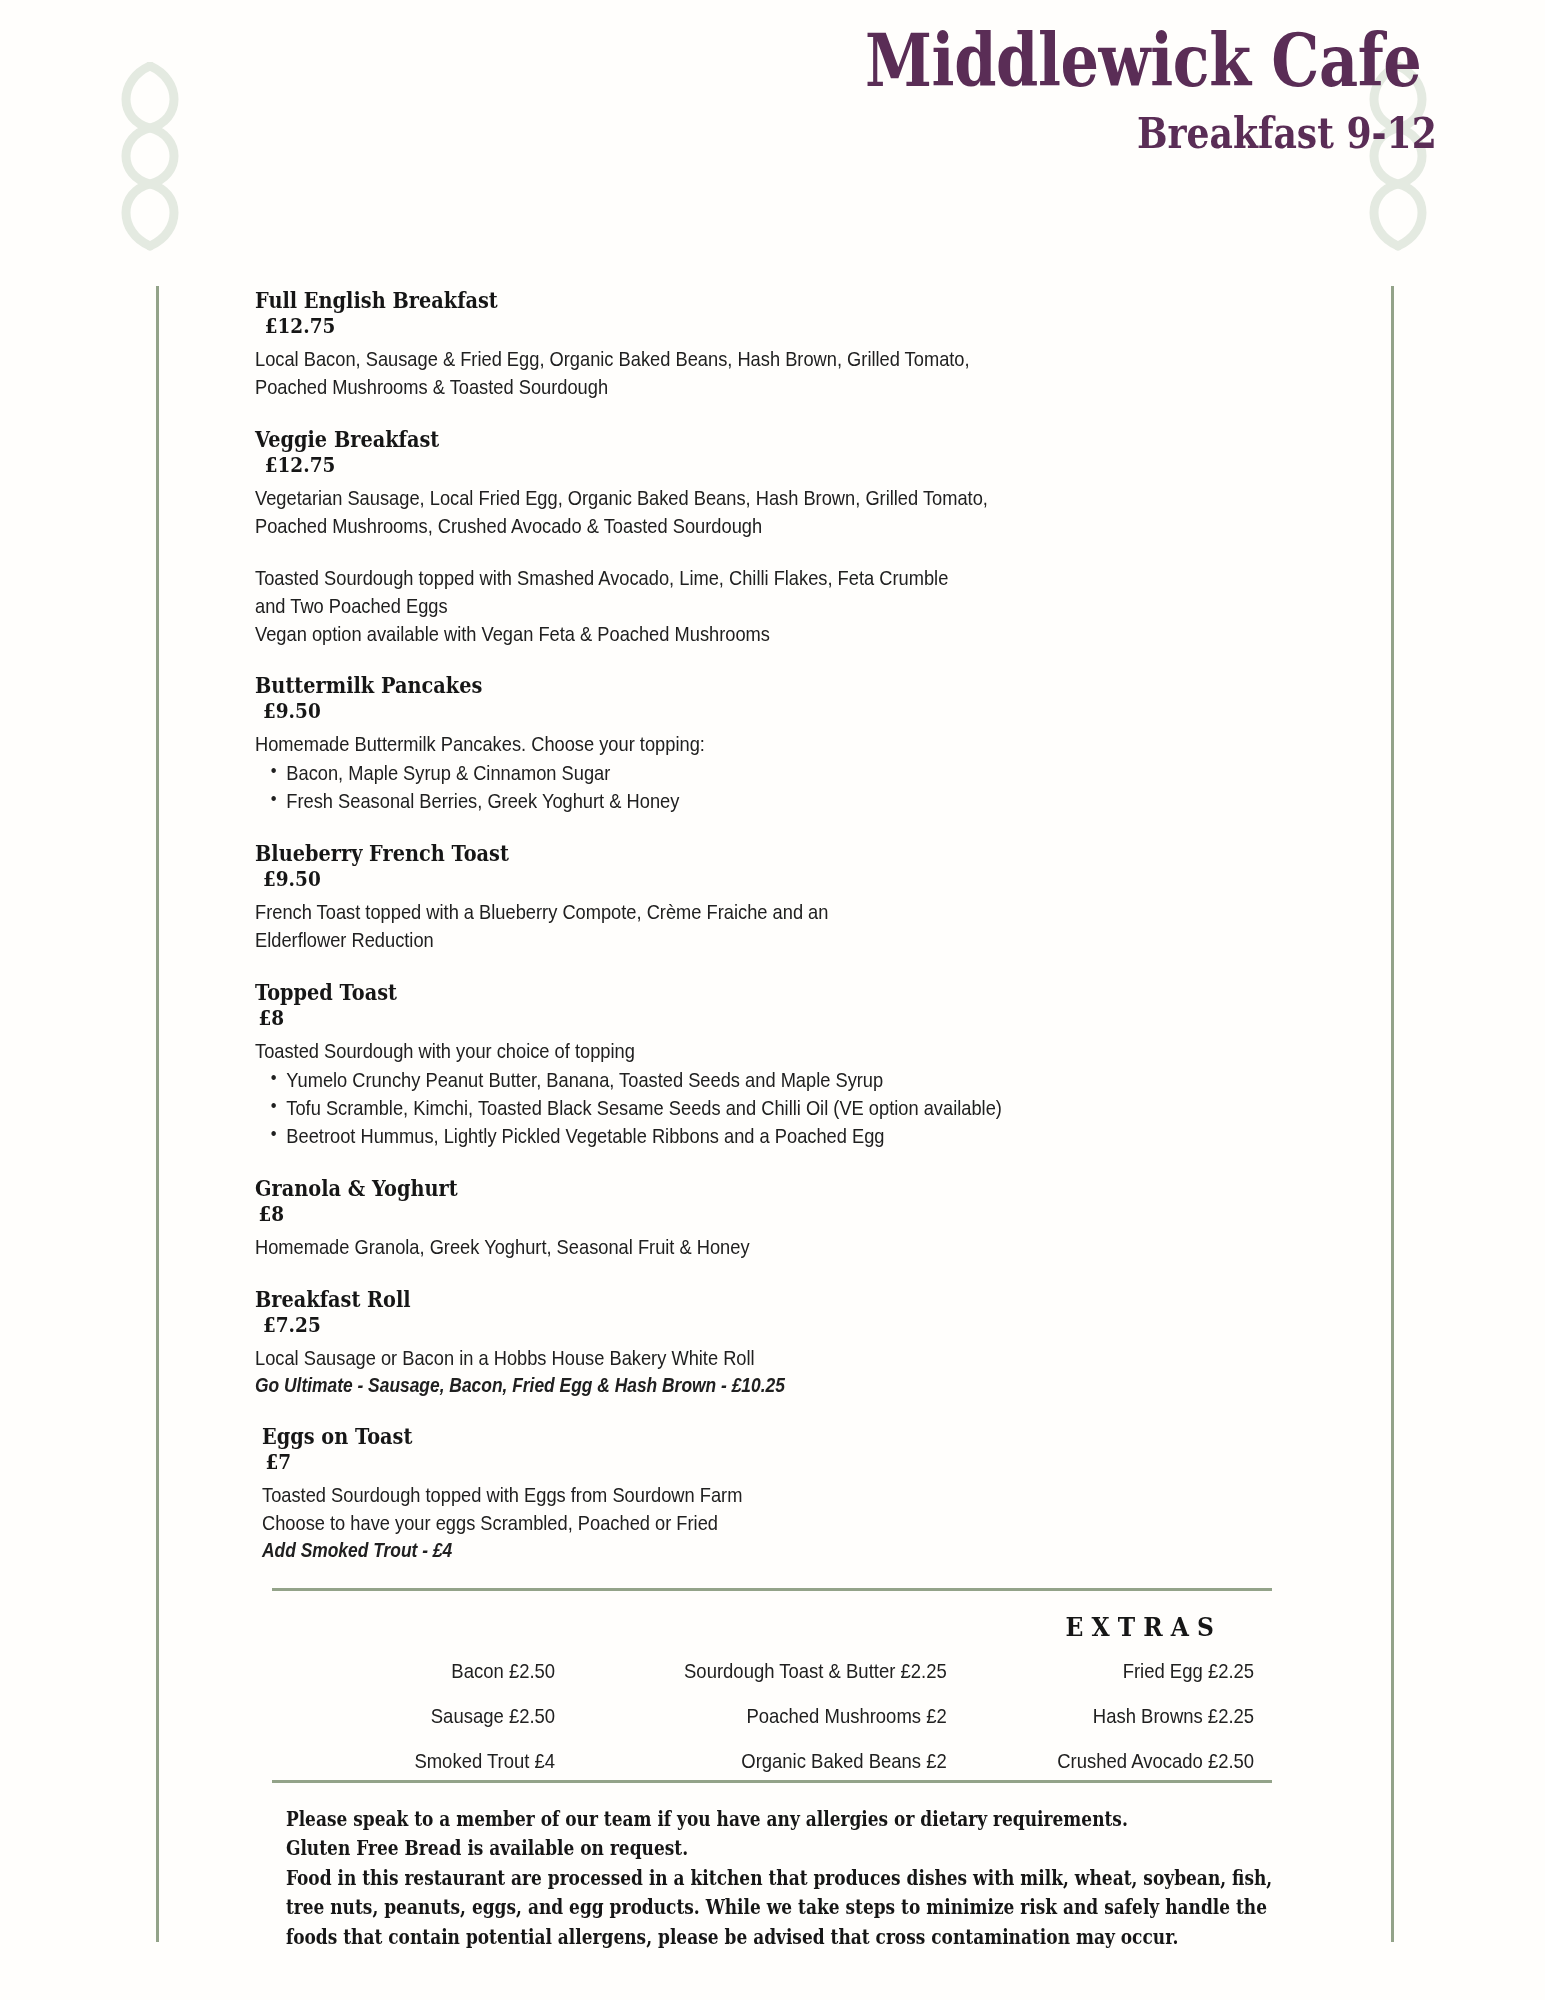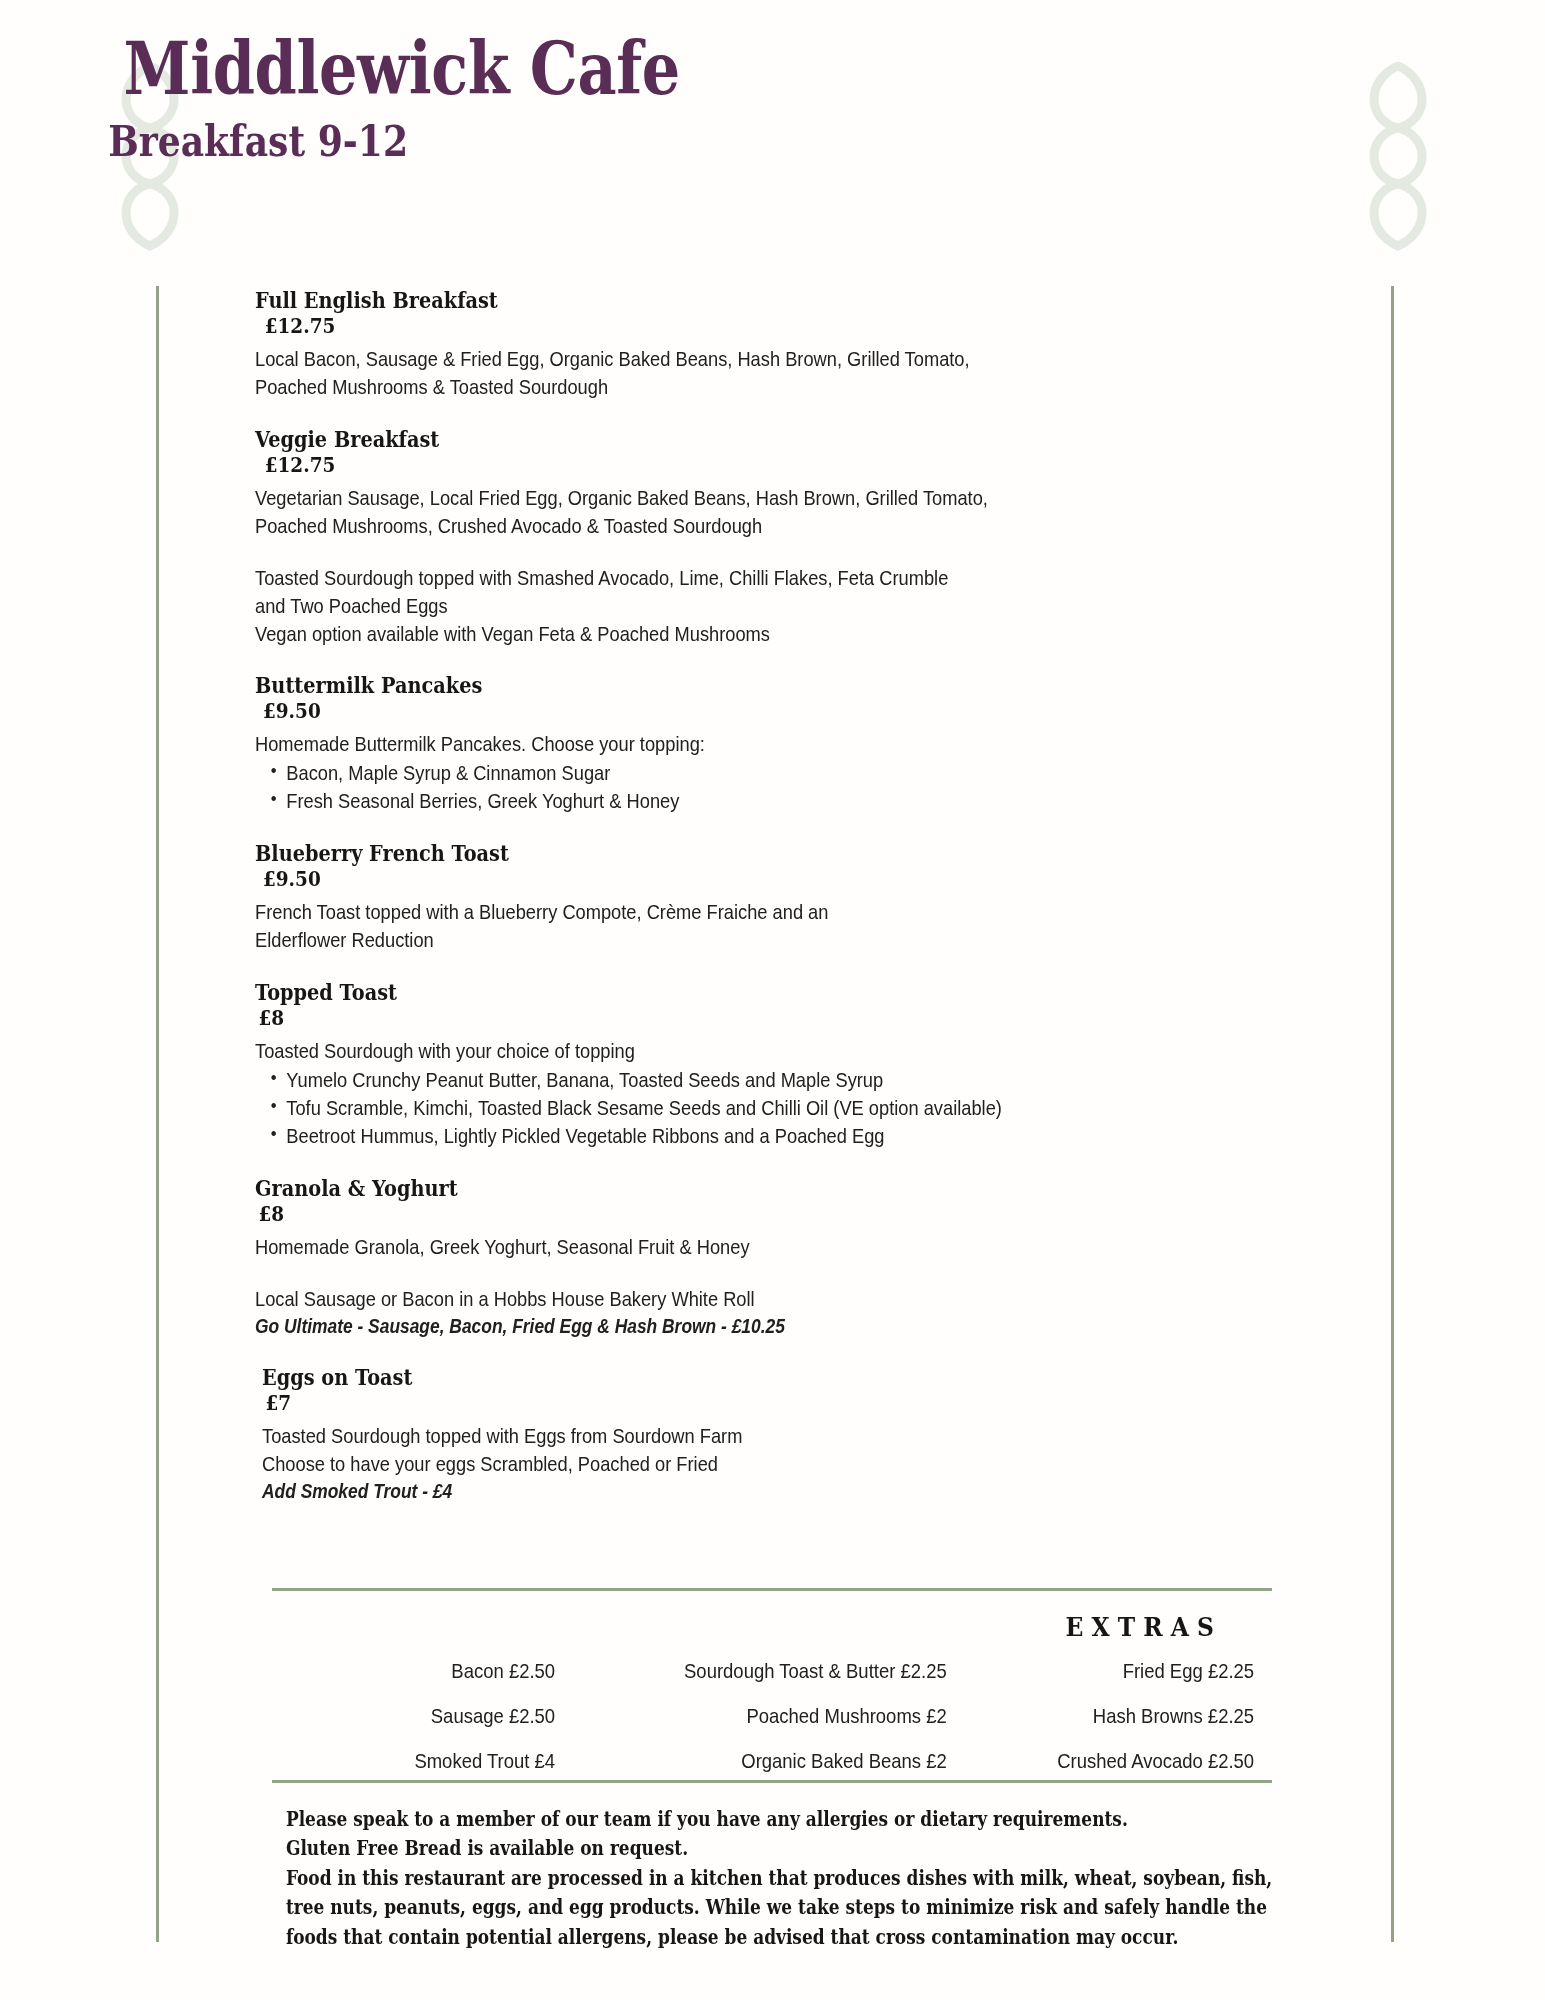--- a/index.html
+++ b/index.html
@@ -32,22 +32,22 @@
     pointer-events: none;
   }
   .ornament.left  { left: 100px; }
   .ornament.right { left: 1348px; }
 
   
   .header {
     position: absolute;
     left: 0;
     right: 0;
-    top: 32px;
-    text-align: left;
+    top: 24px;
+    text-align: right;
   }
   .cafe-title {
     font-family: "DejaVu Serif", "Liberation Serif", serif;
     font-weight: 700;
     font-size: 72px;
     line-height: 1.02;
     color: #5a2d56;
     letter-spacing: -0.5px;
     transform: scaleX(0.84);
     transform-origin: center center;
@@ -312,20 +312,24 @@
       <div class="item">
         <div class="item-head">
           <div class="item-name">Granola &amp; Yoghurt</div>
           <div class="item-price">£8</div>
         </div>
         <div class="desc">
           <div class="desc-line">Homemade Granola, Greek Yoghurt, Seasonal Fruit &amp; Honey</div>
         </div>
       </div>
       <div class="item">
+        <div class="item-head">
+          <div class="item-name">Breakfast Roll</div>
+          <div class="item-price">£7.25</div>
+        </div>
         <div class="desc">
           <div class="desc-line">Local Sausage or Bacon in a Hobbs House Bakery White Roll</div>
           <div class="upsell">Go Ultimate - Sausage, Bacon, Fried Egg &amp; Hash Brown - £10.25</div>
         </div>
       </div>
       <div class="item indented">
         <div class="item-head">
           <div class="item-name">Eggs on Toast</div>
           <div class="item-price">£7</div>
         </div>

